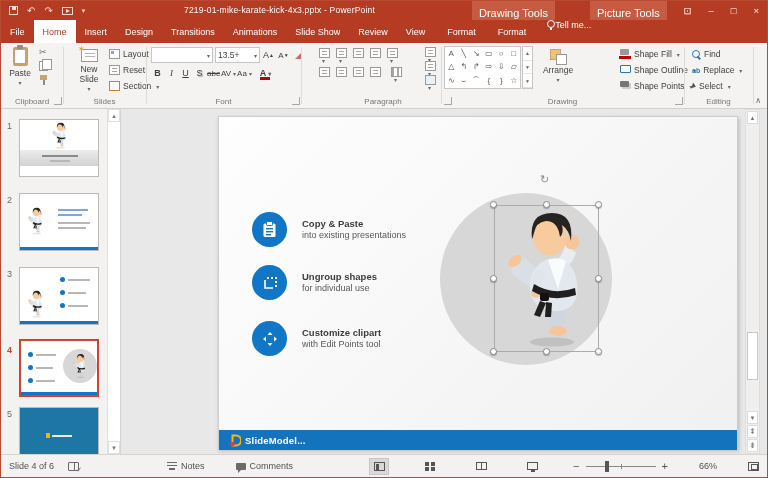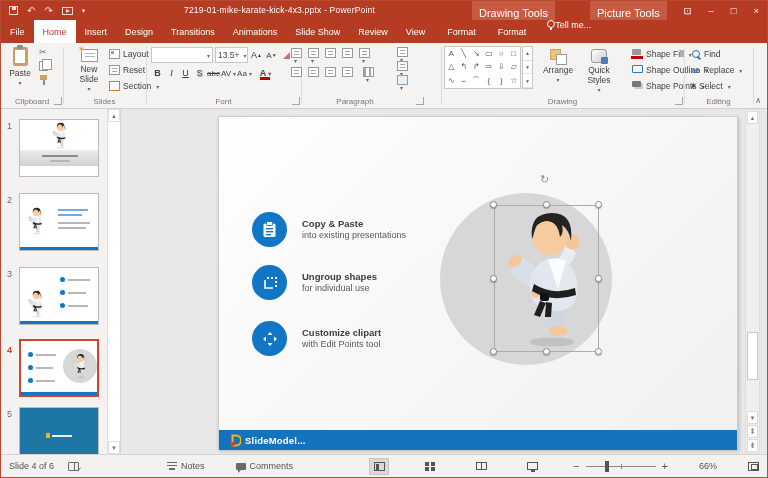--- a/index.html
+++ b/index.html
@@ -269,21 +269,21 @@
       <div class="grp-label">Slides</div>
     </div>
     <div class="sep" style="left:145px"></div>
 
     <div class="grp" style="left:145px;width:155px">
       <div style="position:absolute;left:5px;top:4px;display:flex;gap:2px;align-items:center">
         <div class="combo" style="width:62px">
             <span class="sp"></span>
             <span class="ddb">▾</span>
           </div>
-        <div class="combo" style="width:33px">
+        <div class="combo" style="width:45px">
             <span>13.5+</span>
             <span class="sp"></span>
             <span class="ddb">▾</span>
           </div>
         <span class="fbtn">
             <span>A</span>
             <span style="font-size:5px;vertical-align:super">▲</span>
           </span>
         <span class="fbtn" style="font-size:8px">
             <span>A</span>
@@ -299,21 +299,21 @@
         <span class="fbtn" style="text-decoration:line-through;font-size:8px">abc</span>
         <span class="fbtn dd" style="font-size:8px">AV</span>
         <span class="fbtn dd" style="font-size:8px">Aa</span>
         <span class="fbtn fontcolor dd" style="margin-left:6px">A</span>
       </div>
       <div class="grp-label">Font</div>
       <div class="launcher"></div>
     </div>
     <div class="sep" style="left:300px"></div>
 
-    <div class="grp" style="left:284px;width:140px">
+    <div class="grp" style="left:312px;width:140px">
       <div style="position:absolute;left:6px;top:5px;display:flex;gap:6px">
         <span class="mi lines dd"></span>
         <span class="mi lines dd"></span>
         <span class="mi lines"></span>
         <span class="mi lines"></span>
         <span class="mi lines dd"></span>
       </div>
       <div style="position:absolute;left:6px;top:24px;display:flex;gap:6px">
         <span class="mi lines"></span>
         <span class="mi lines"></span>
@@ -355,26 +355,21 @@
       <div class="sg-scroll">
         <div>▲</div>
         <div>▼</div>
         <div>▼</div>
       </div>
       <div class="bigbtn" style="left:98px;top:6px;width:38px">
         <span class="arrange-ic"></span>
         <span>Arrange</span>
         <span class="ddb">▾</span>
       </div>
-      <div class="bigbtn" style="left:138px;top:6px;width:40px">
-        <span class="qs-ic"></span>
-        <span>Quick Styles</span>
-        <span class="ddb">▾</span>
-      </div>
-      <div style="position:absolute;left:190px;top:3px">
+      <div style="position:absolute;left:178px;top:3px">
         <div class="srow dd">
           <span class="sf-ic fill"></span>
           <span>Shape Fill</span>
         </div>
         <div class="srow dd">
           <span class="sf-ic outline"></span>
           <span>Shape Outline</span>
         </div>
         <div class="srow dd">
           <span class="sf-ic effects"></span>

